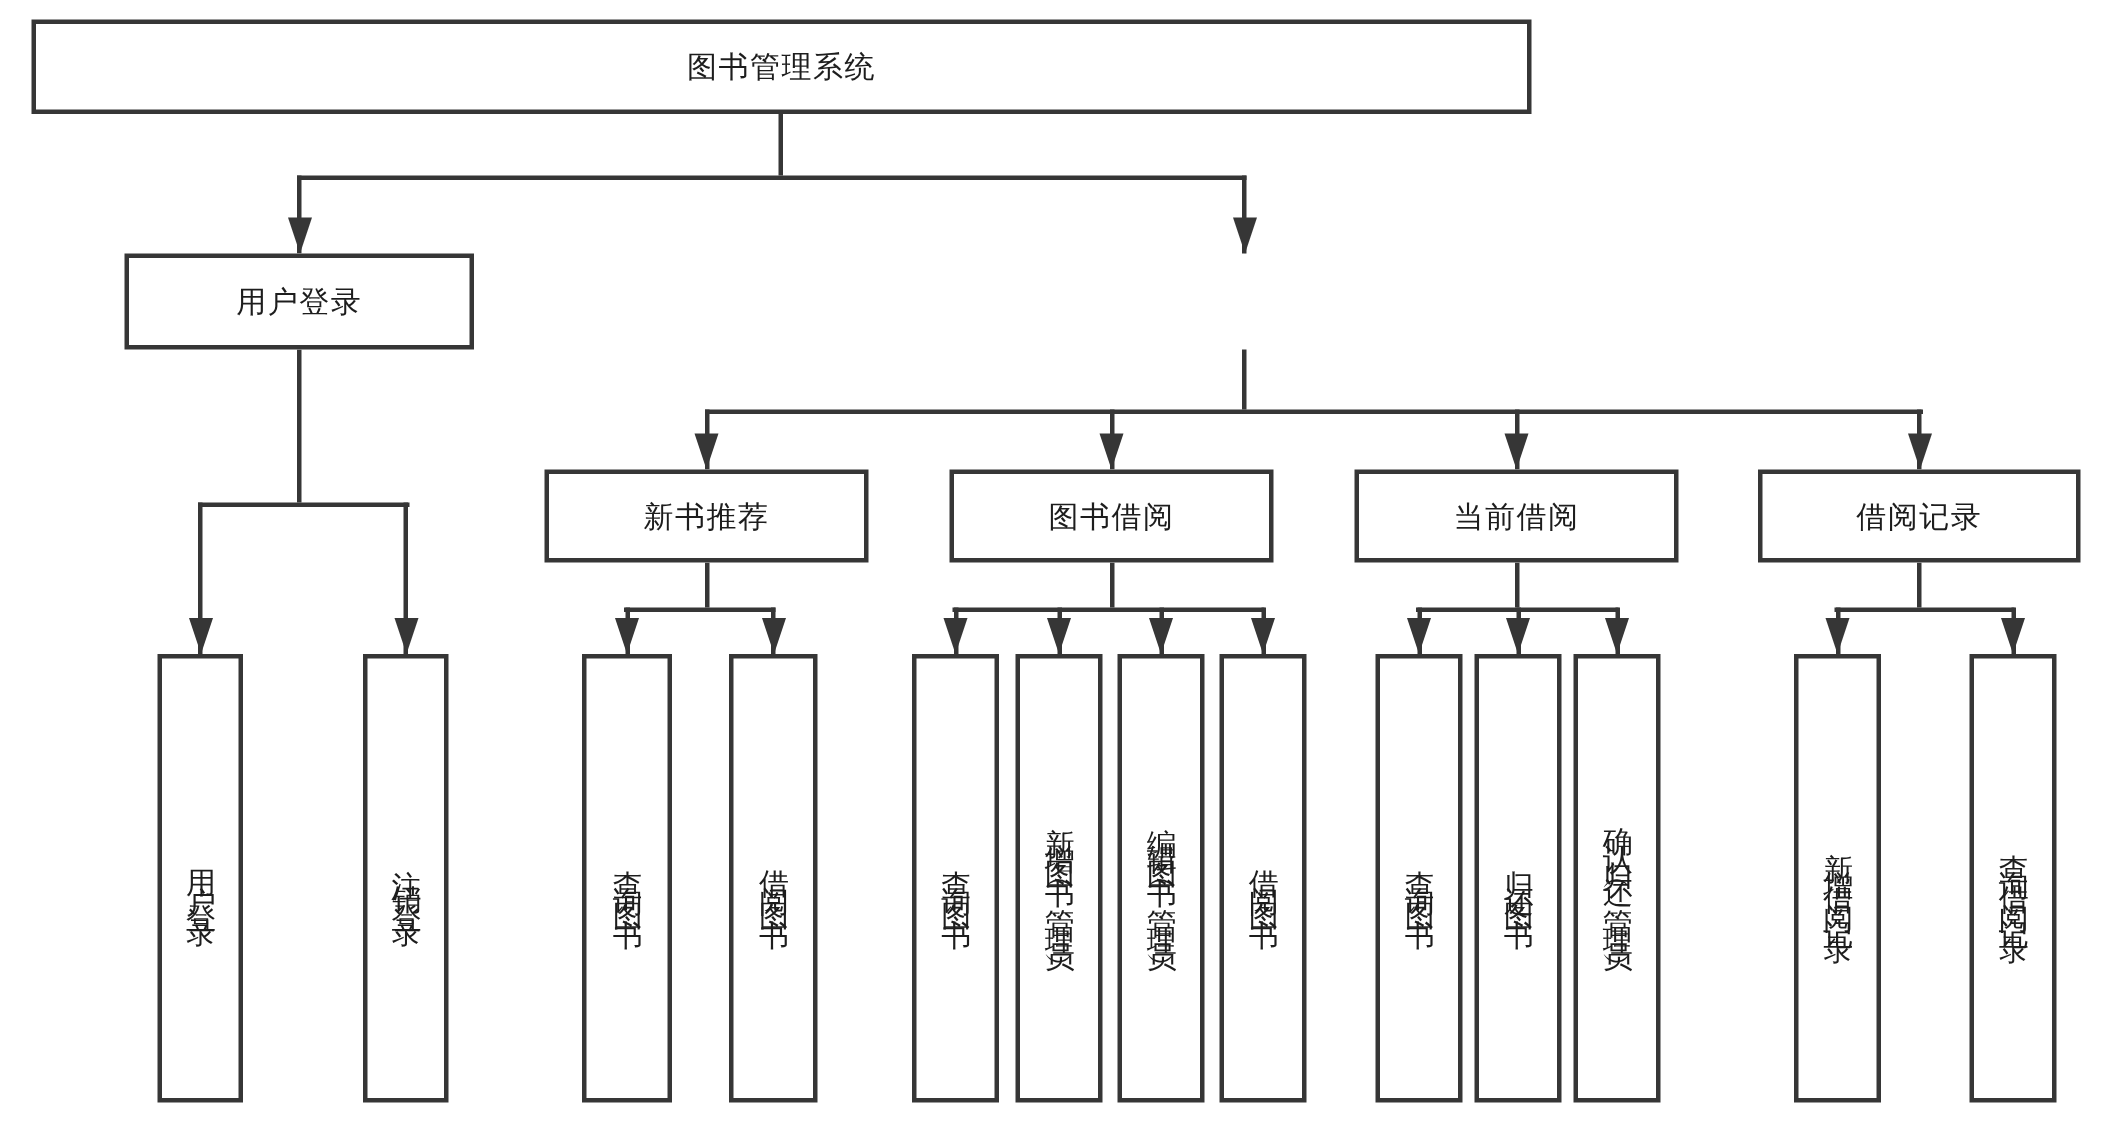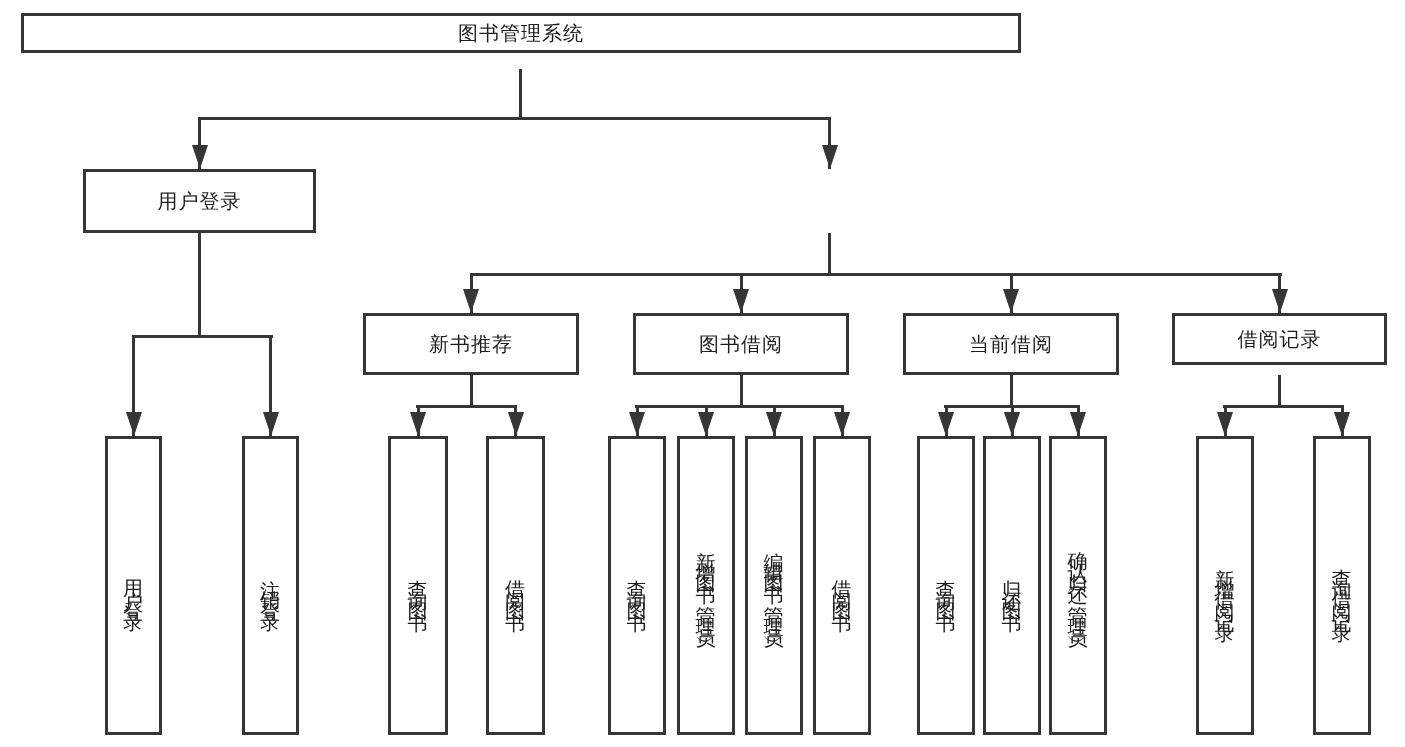--- a/index.html
+++ b/index.html
@@ -26,21 +26,21 @@
   .watermark{
     position:absolute;top:714px;right:13px;font-size:21px;letter-spacing:0.5px;
     color:#b0b0b0;z-index:10;white-space:nowrap;
   }
 </style>
 </head>
 <body>
 
 <div class="canvas">
 
-  <div class="box" style="left:21px;top:13px;width:1000px;height:40px;">图书管理系统</div>
+  <div class="box" style="left:21px;top:13px;width:1000px;height:63px;">图书管理系统</div>
 
   <div class="ln" style="left:519px;top:69px;width:3px;height:48px;"></div>
   <div class="ln" style="left:198px;top:117px;width:633px;height:3px;"></div>
   <div class="ln" style="left:198px;top:117px;width:3px;height:52px;"></div>
   <div class="arrow" style="left:192px;top:145px;"></div>
   <div class="ln" style="left:828px;top:117px;width:3px;height:52px;"></div>
   <div class="arrow" style="left:822px;top:145px;"></div>
 
   <div class="box" style="left:83px;top:169px;width:233px;height:64px;">用户登录</div>
 
@@ -58,21 +58,21 @@
   <div class="ln" style="left:740px;top:273px;width:3px;height:40px;"></div>
   <div class="arrow" style="left:733px;top:289px;"></div>
   <div class="ln" style="left:1010px;top:273px;width:3px;height:40px;"></div>
   <div class="arrow" style="left:1003px;top:289px;"></div>
   <div class="ln" style="left:1278px;top:273px;width:3px;height:40px;"></div>
   <div class="arrow" style="left:1272px;top:289px;"></div>
 
   <div class="box" style="left:363px;top:313px;width:216px;height:62px;">新书推荐</div>
   <div class="box" style="left:633px;top:313px;width:216px;height:62px;">图书借阅</div>
   <div class="box" style="left:903px;top:313px;width:216px;height:62px;">当前借阅</div>
-  <div class="box" style="left:1172px;top:313px;width:215px;height:52px;">借阅记录</div>
+  <div class="box" style="left:1172px;top:313px;width:215px;height:62px;">借阅记录</div>
 
   <div class="ln" style="left:470px;top:375px;width:3px;height:30px;"></div>
   <div class="ln" style="left:416px;top:405px;width:101px;height:3px;"></div>
   <div class="ln" style="left:417px;top:405px;width:3px;height:31px;"></div>
   <div class="arrow" style="left:410px;top:412px;"></div>
   <div class="ln" style="left:514px;top:405px;width:3px;height:31px;"></div>
   <div class="arrow" style="left:508px;top:412px;"></div>
 
   <div class="ln" style="left:740px;top:375px;width:3px;height:30px;"></div>
   <div class="ln" style="left:635px;top:405px;width:208px;height:3px;"></div>

